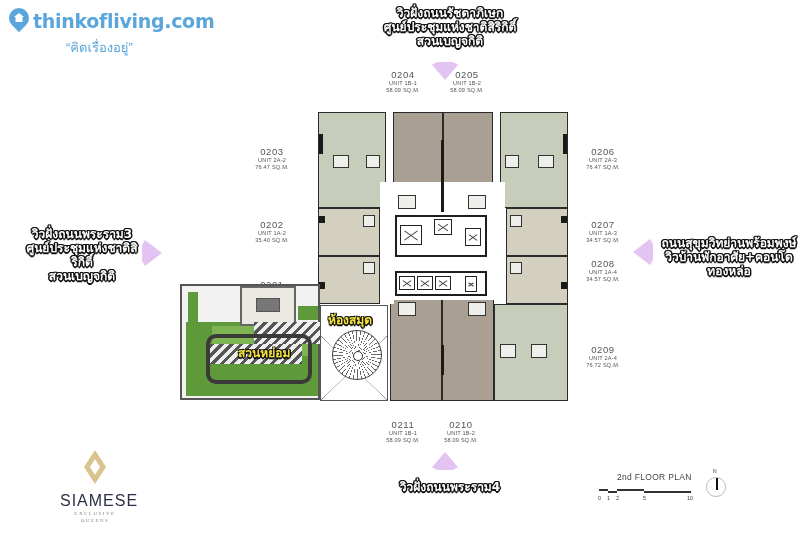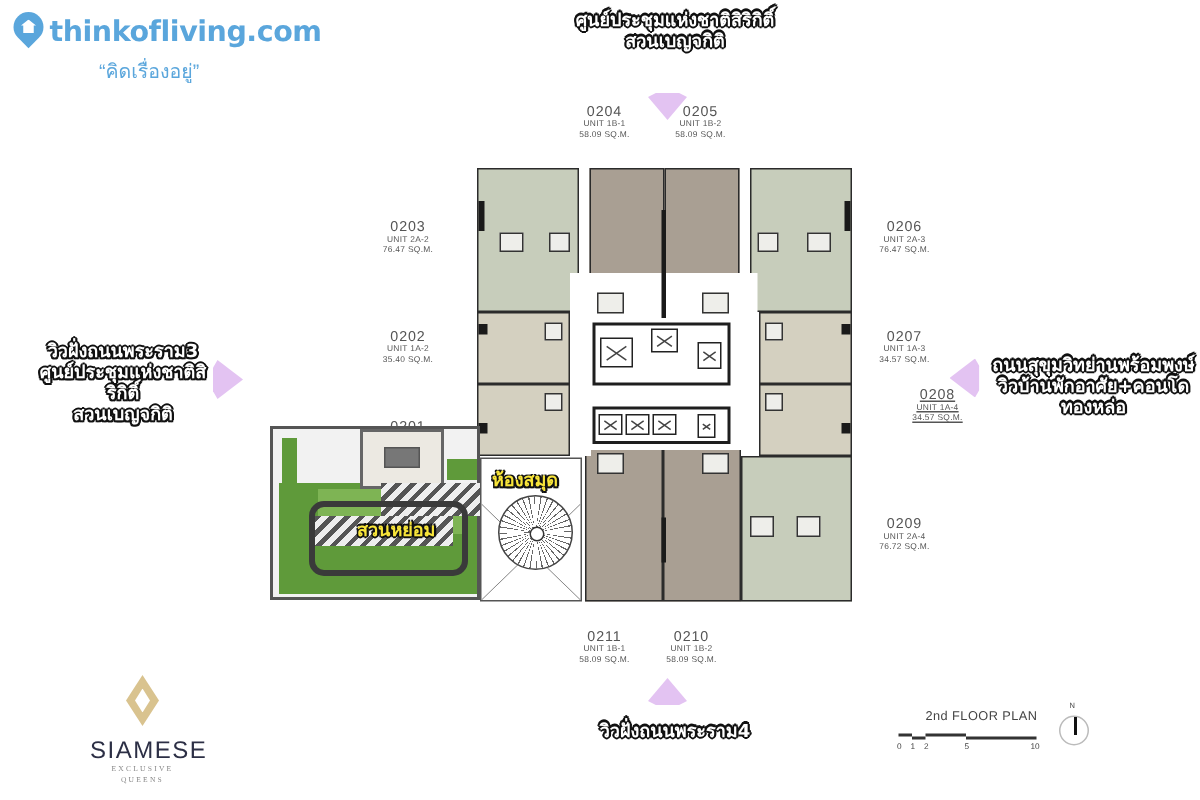--- a/index.html
+++ b/index.html
@@ -79,20 +79,21 @@
     <div class="logo-pin">
         <div class="pin"></div>
         <div class="house"></div>
       </div>
     <span class="logo-text">thinkofliving.com</span>
   </div>
   <div class="logo-tag">“คิดเรื่องอยู่”</div>
 </div>
 
 <div class="view" style="left:375px; top:6px; width:150px;">
+  <div>วิวฝั่งถนนรัชดาภิเษก</div>
   <div>ศูนย์ประชุมแห่งชาติสิริกิติ์</div>
   <div>สวนเบญจกิติ</div>
 </div>
 <div class="wedge" style="left:432px; top:62px; width:26px; height:18px; clip-path: polygon(0 15%, 50% 100%, 100% 15%, 80% 0, 20% 0);"></div>
 
 <div class="view" style="left:22px; top:227px; width:120px;">
   <div>วิวฝั่งถนนพระราม3</div>
   <div>ศูนย์ประชุมแห่งชาติสิริกิติ์</div>
   <div>สวนเบญจกิติ</div>
 </div>
@@ -138,21 +139,21 @@
 <div class="unit" style="left:583px; top:147px; width:40px;">
   <span class="num">0206</span>
   <span class="type">UNIT 2A-3</span>
   <span class="area">76.47 SQ.M.</span>
 </div>
 <div class="unit" style="left:583px; top:220px; width:40px;">
   <span class="num">0207</span>
   <span class="type">UNIT 1A-3</span>
   <span class="area">34.57 SQ.M.</span>
 </div>
-<div class="unit" style="left:605px; top:259px; width:40px;text-decoration:underline;">
+<div class="unit" style="left:583px; top:259px; width:40px;">
   <span class="num">0208</span>
   <span class="type">UNIT 1A-4</span>
   <span class="area">34.57 SQ.M.</span>
 </div>
 <div class="unit" style="left:583px; top:345px; width:40px;">
   <span class="num">0209</span>
   <span class="type">UNIT 2A-4</span>
   <span class="area">76.72 SQ.M.</span>
 </div>
 <div class="unit" style="left:383px; top:420px; width:40px;">

